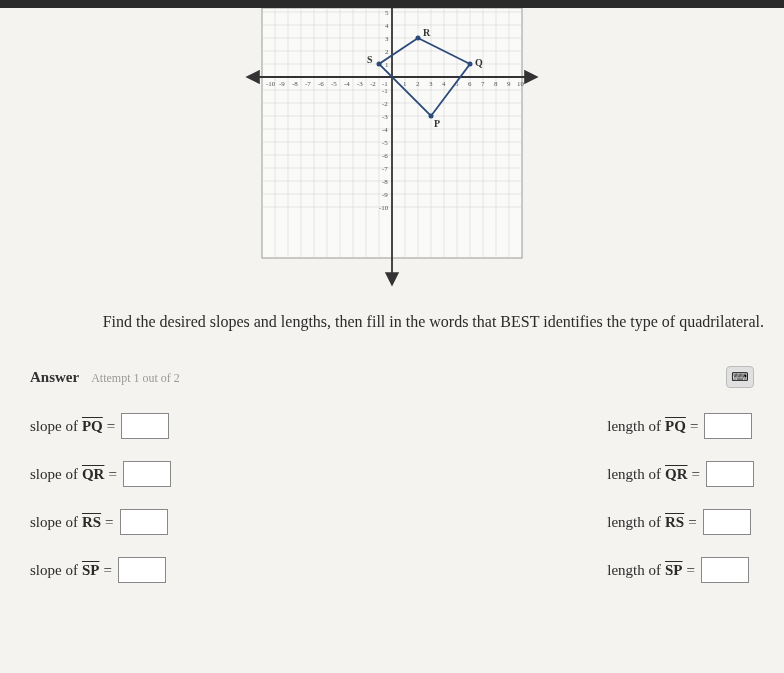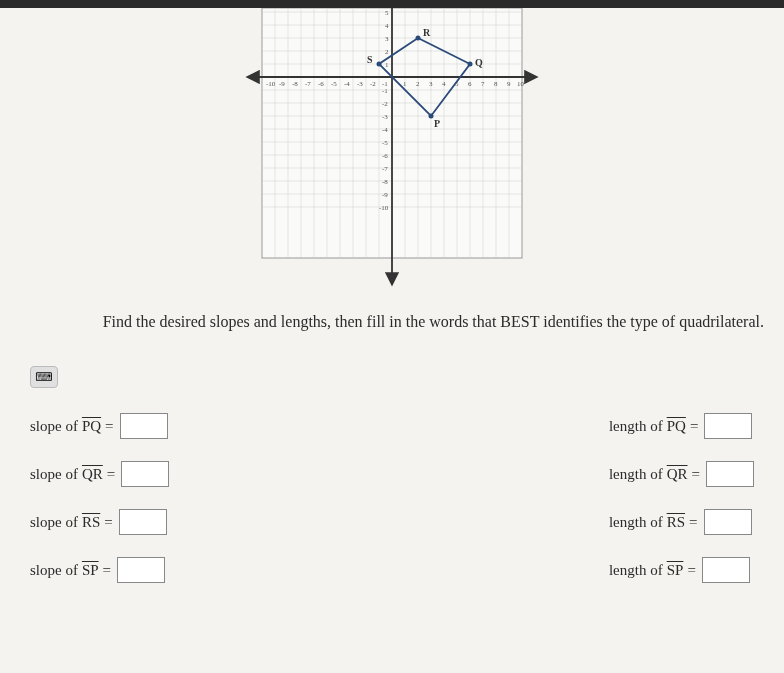--- a/index.html
+++ b/index.html
@@ -72,21 +72,21 @@
   }
   .field-row {
     display: flex;
     align-items: center;
     gap: 4px;
     font-size: 15px;
     color: #2a2a2a;
   }
   .overline {
     text-decoration: overline;
-    font-weight: 400;
+    font-weight: 700;
   }
   .input-box {
     width: 48px;
     height: 26px;
     border: 1px solid #888;
     background: #fff;
     margin-left: 2px;
   }
 </style>
 </head>
@@ -191,20 +191,24 @@
     <text x="238" y="58" font-size="10" font-weight="bold" fill="#333">Q</text>
     <text x="197" y="119" font-size="10" font-weight="bold" fill="#333">P</text>
     <text x="130" y="55" font-size="10" font-weight="bold" fill="#333">S</text>
   </g>
 </svg>
 </div>
 
 <div class="question">Find the desired slopes and lengths, then fill in the words that BEST identifies the type of quadrilateral.</div>
 
 <div class="answer-row">
+  <div>
+    <span class="answer-label">Answer</span>
+    <span class="attempt">Attempt 1 out of 2</span>
+  </div>
   <div class="calc-icon">
     <span>⌨</span>
   </div>
 </div>
 
 <div class="fields">
   <div class="col">
     <div class="field-row">
       <span>slope of</span>
       <span class="overline">PQ</span>

